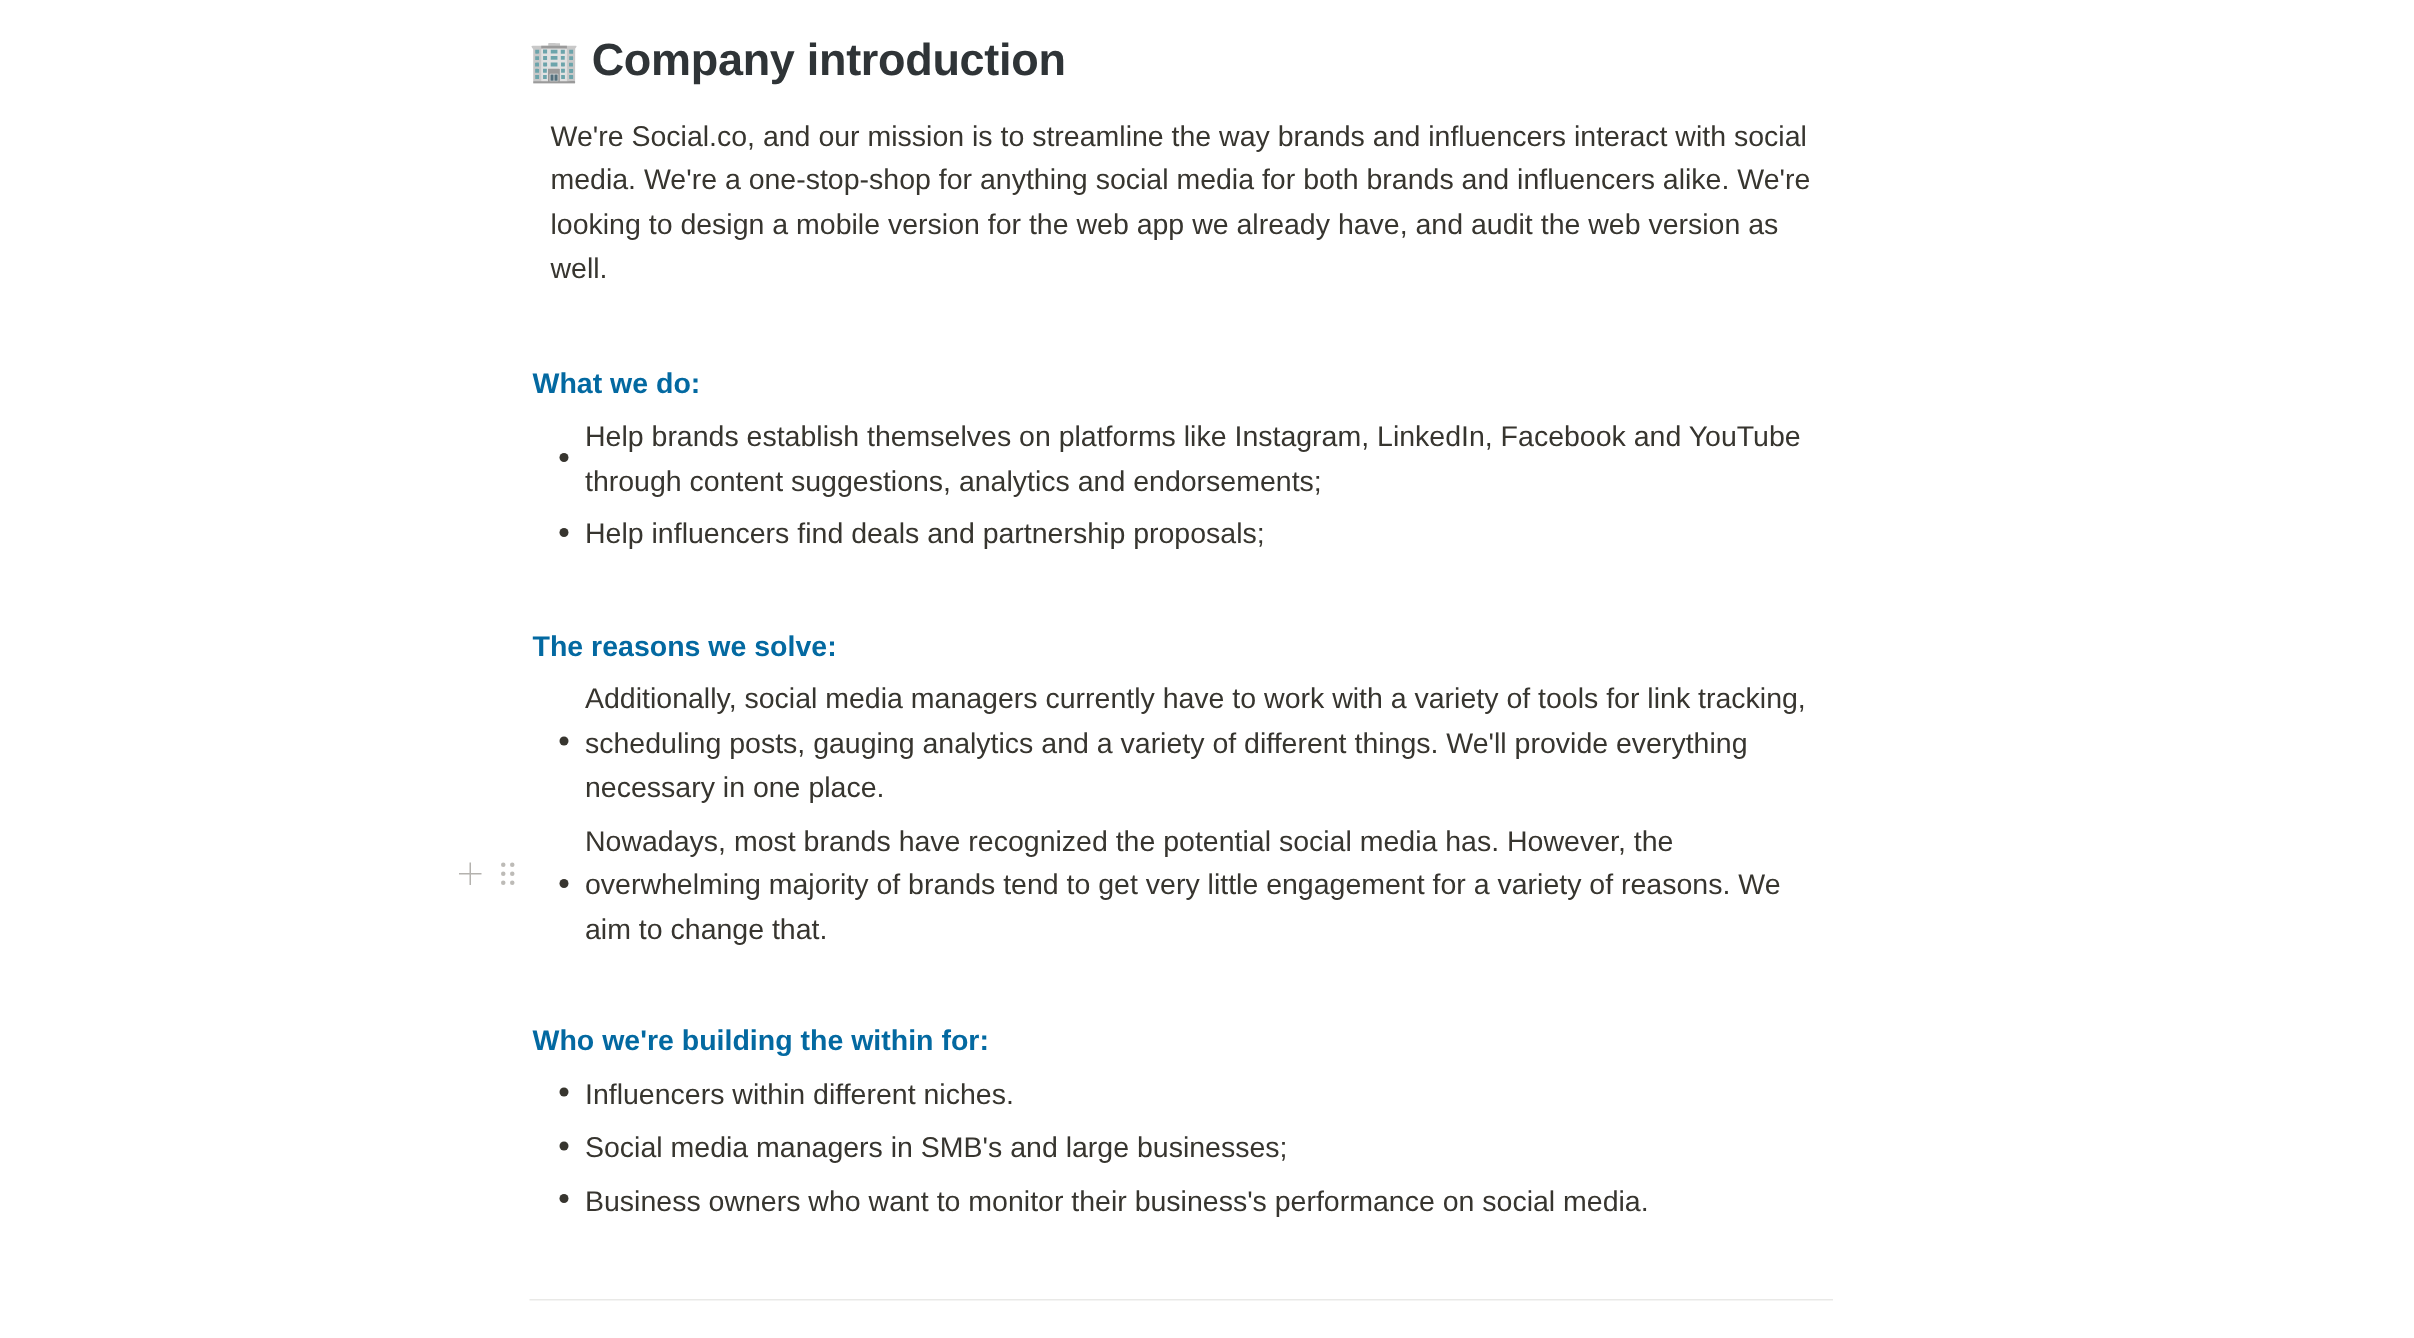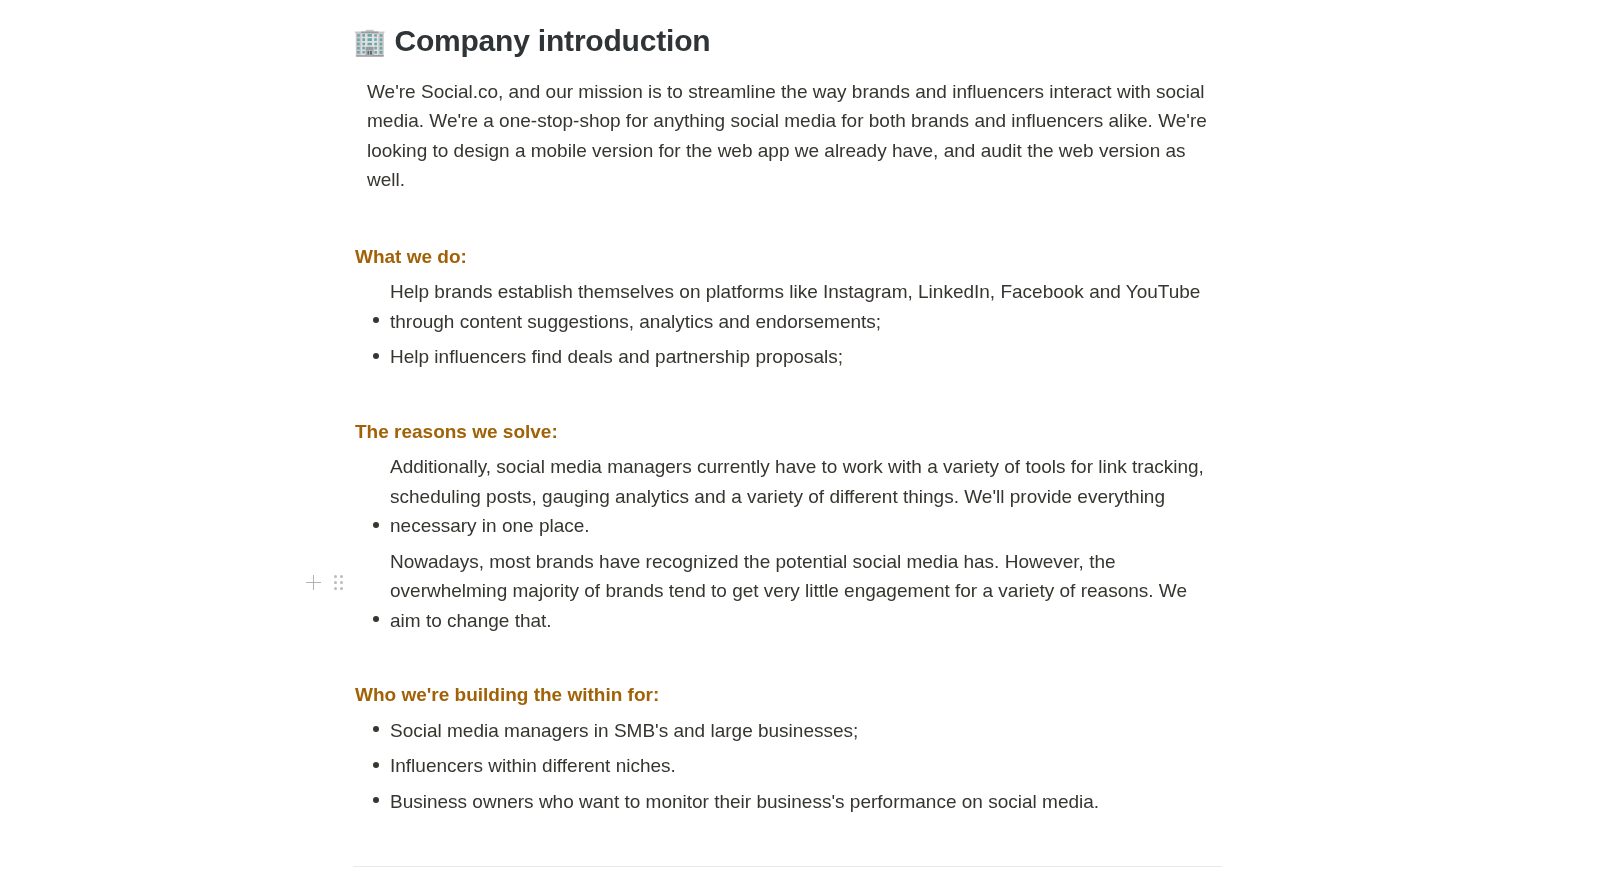--- a/index.html
+++ b/index.html
@@ -58,41 +58,41 @@
     line-height: 29.5px;
     color: #37352f;
   }
 
   .section-title {
     margin: 0;
     padding: 3px 2px;
     font-size: 19px;
     line-height: 29.5px;
     font-weight: 700;
-    color: #a16207;
+    color: #0369a1;
   }
 
   
   .spacer {
     height: 29px;
   }
   .spacer-sm {
     height: 10px;
   }
 
   
   .bullet-list {
     margin: 0;
     padding: 0;
     list-style: none;
   }
   .bullet-item {
     position: relative;
     display: flex;
-    align-items: flex-end;
+    align-items: center;
     padding: 3px 2px 3px 0;
     margin-left: 19px;
   }
   .bullet-dot {
     flex: 0 0 18px;
     width: 18px;
     font-size: 19px;
     line-height: 29.5px;
     text-align: left;
     color: #37352f;
@@ -222,25 +222,25 @@
       </li>
     </ul>
 
     <div class="spacer"></div>
     <div class="spacer-sm"></div>
 
     <div class="section-title">Who we're building the within for:</div>
     <ul class="bullet-list">
       <li class="bullet-item">
         <span class="bullet-dot"></span>
+        <span class="bullet-text">Influencers within different niches.</span>
+      </li>
+      <li class="bullet-item">
+        <span class="bullet-dot"></span>
         <span class="bullet-text">Social media managers in SMB's and large businesses;</span>
-      </li>
-      <li class="bullet-item">
-        <span class="bullet-dot"></span>
-        <span class="bullet-text">Influencers within different niches.</span>
       </li>
       <li class="bullet-item">
         <span class="bullet-dot"></span>
         <span class="bullet-text">Business owners who want to monitor their business's performance on social media.</span>
       </li>
     </ul>
 
   </div>
 
   <div class="block-controls">

